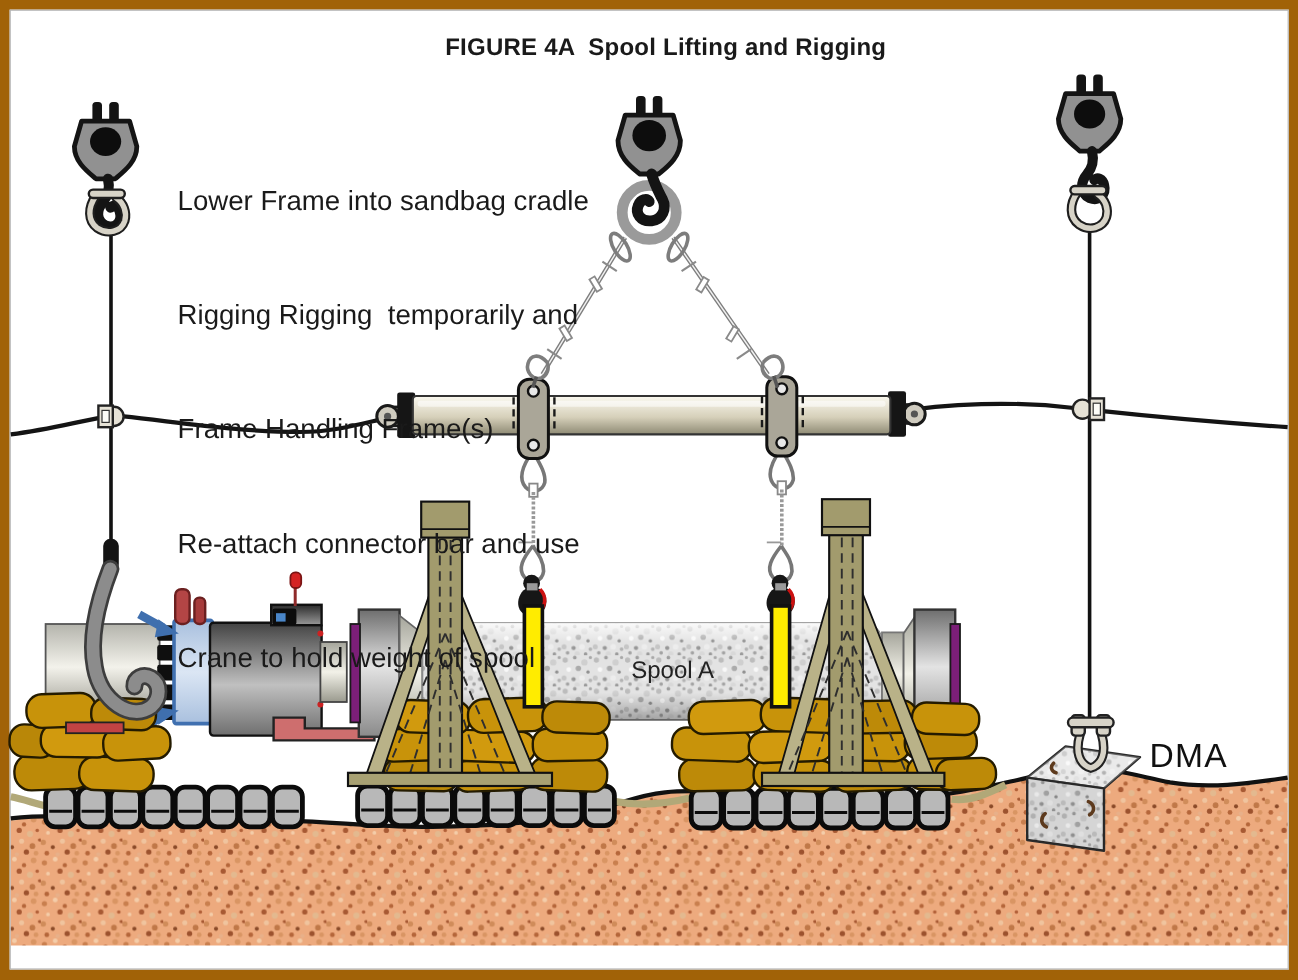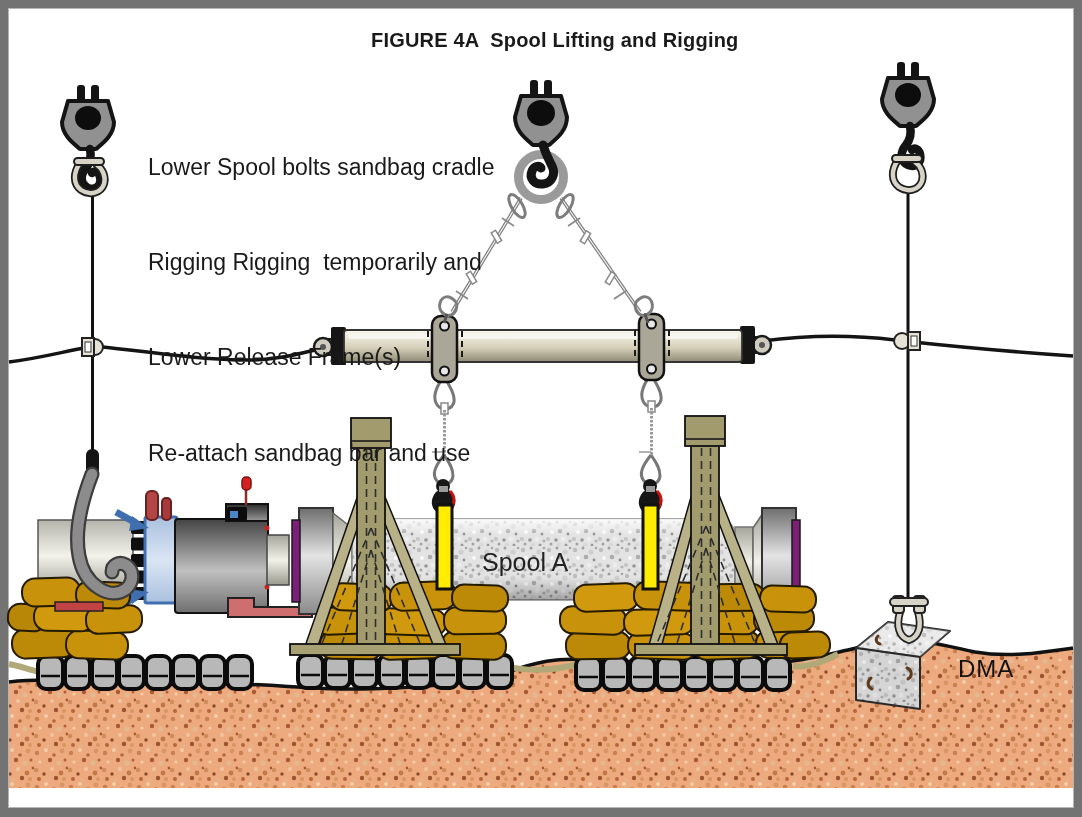--- a/index.html
+++ b/index.html
@@ -1,25 +1,25 @@
 <!DOCTYPE html>
 <html><head>
 <meta charset="utf-8">
 <style>
   html,body{margin:0;padding:0;background:#e9e9e9;}
-  .stage{position:relative;width:1082px;height:817px;background:#737373;overflow:hidden;
+  .stage{position:relative;width:1082px;height:817px;background:#a16207;overflow:hidden;
          font-family:"Liberation Sans",sans-serif;}
   .page{position:absolute;left:8px;top:8px;width:1066px;height:800px;background:#fff;
         border:1px solid #b5b5b5;box-sizing:border-box;}
   svg{position:absolute;left:0;top:0;}
   .ovl{position:absolute;white-space:pre;color:#1a1a1a;}
   .title{left:371px;top:29px;font-size:20px;font-weight:bold;letter-spacing:.2px;}
   .instr{left:148px;top:88px;font-size:23px;line-height:31.8px;}
-  .spool-label{left:482px;top:548px;font-size:25px;color:#222;}
-  .dma-label{left:958px;top:614px;font-size:24px;color:#111;letter-spacing:1px;margin-top:41px;}
+  .spool-label{left:526px;top:548px;font-size:20px;color:#222;}
+  .dma-label{left:958px;top:614px;font-size:28px;color:#111;letter-spacing:1px;}
 </style>
 </head>
 <body>
 
 <div class="stage">
   <div class="page"></div>
 
   <svg width="1082" height="817" viewBox="0 0 1082 817">
     <defs>
       <pattern id="groundPat" width="34" height="34" patternUnits="userSpaceOnUse">
@@ -435,20 +435,21 @@
       <g>
         <path d="M 898,160 C 891,170 891,181 899,187 C 908,193 919,190 922,181 C 924,174 921,166 915,162" fill="none" stroke="#1e1e1e" stroke-width="8" stroke-linecap="round"></path>
         <path d="M 898,160 C 891,170 891,181 899,187 C 908,193 919,190 922,181 C 924,174 921,166 915,162" fill="none" stroke="#d7d3c7" stroke-width="4.5" stroke-linecap="round"></path>
         <rect x="892" y="155" width="30" height="7" rx="3.5" fill="#d7d3c7" stroke="#1e1e1e" stroke-width="2"></rect>
       </g>
     </g>
   </svg>
 
   <div class="ovl title">FIGURE 4A  Spool Lifting and Rigging</div>
   <div class="ovl instr">
-    <div>Lower Spool bolts sandbag cradle</div>
+    <div>Lower Frame into sandbag cradle</div>
     <div>Rigging Rigging  temporarily and</div>
-    <div>Lower Release Frame(s)</div>
-    <div>Re-attach sandbag bar and use</div>
+    <div>Frame Handling Frame(s)</div>
+    <div>Re-attach connector bar and use</div>
+    <div>Crane to hold weight of spool</div>
   </div>
   <div class="ovl spool-label">Spool A</div>
   <div class="ovl dma-label">DMA</div>
 </div>
 
 </body></html>

